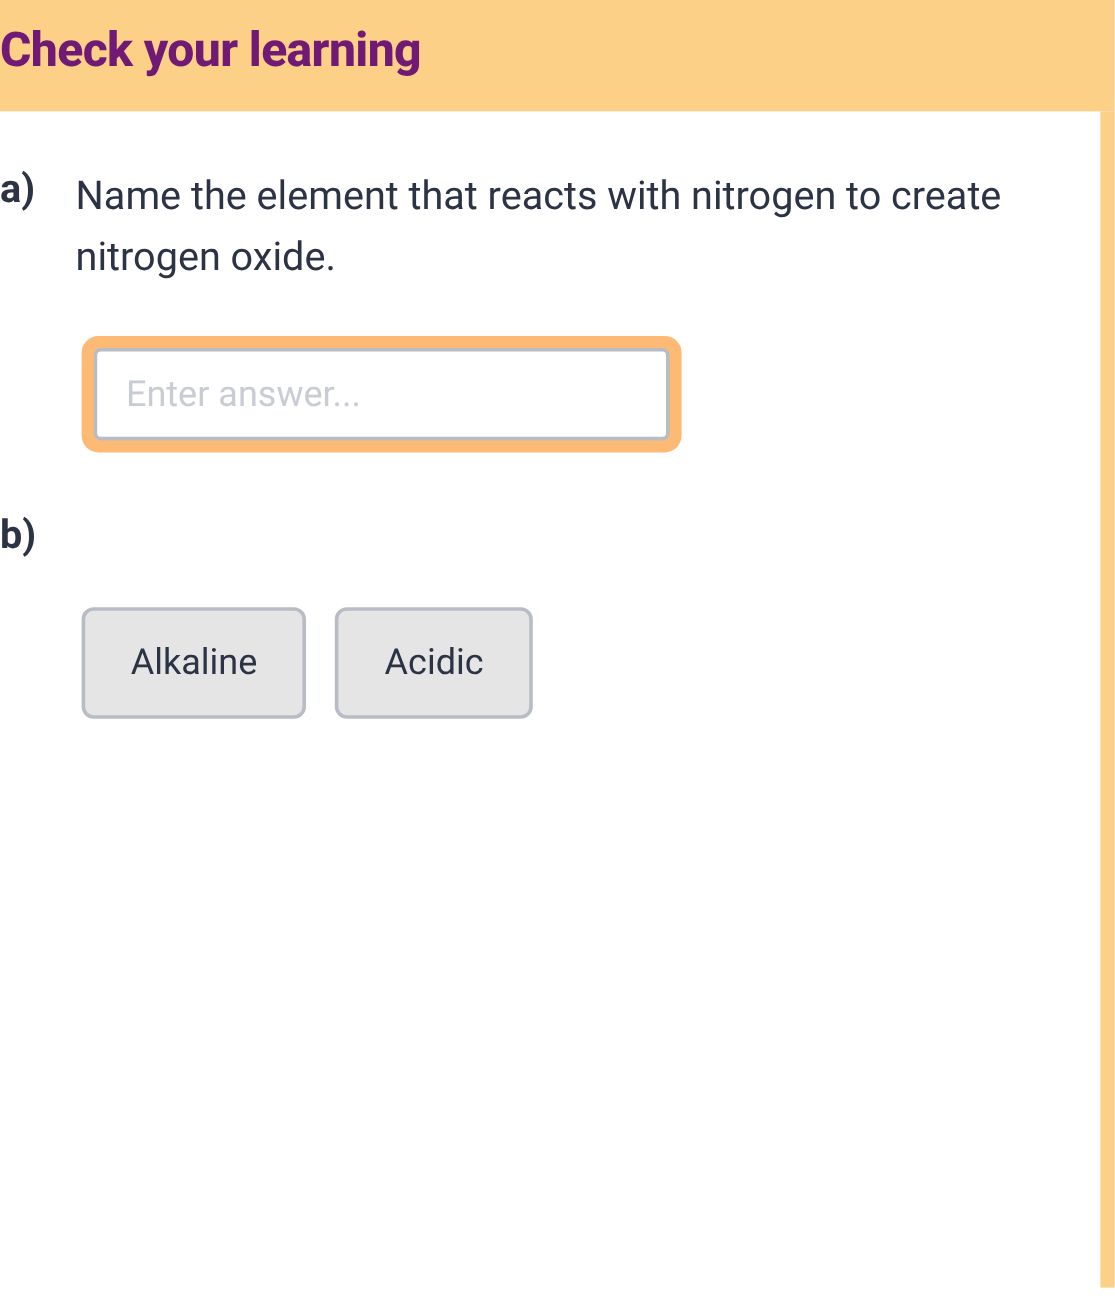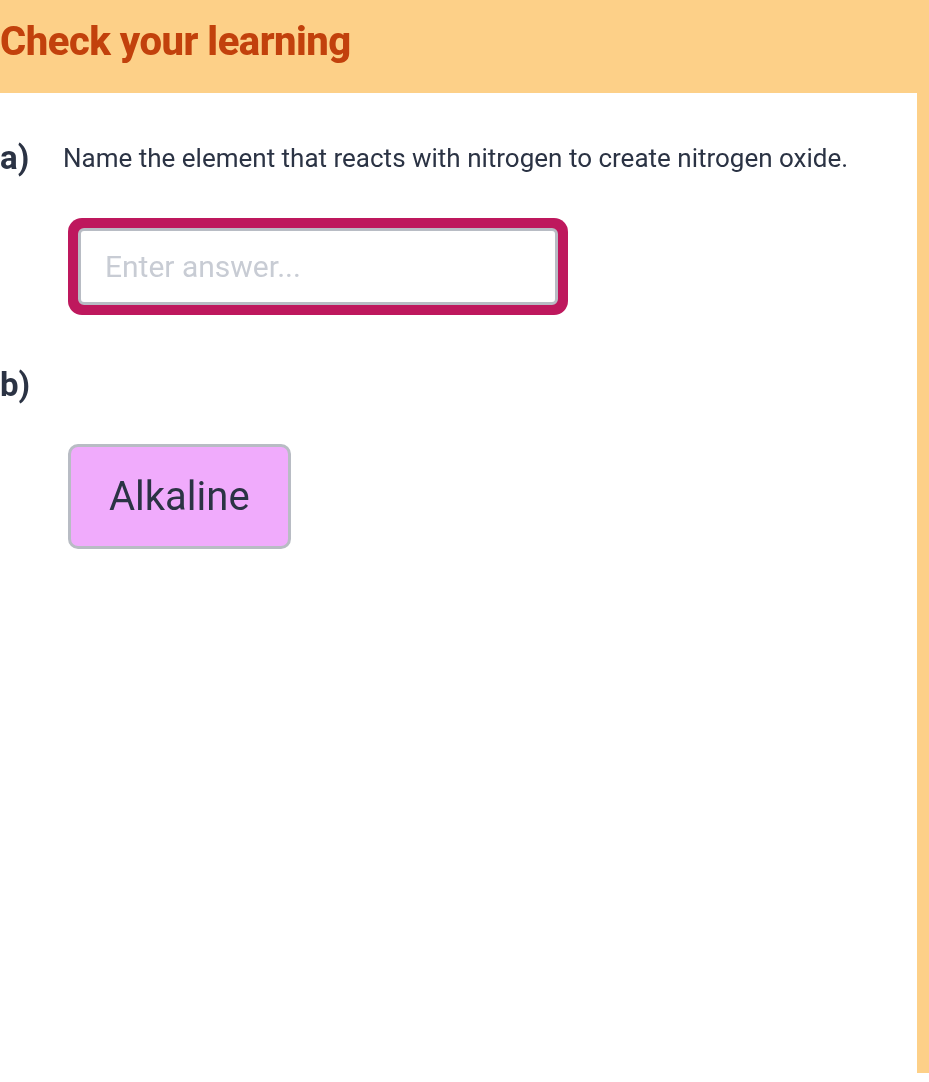--- a/index.html
+++ b/index.html
@@ -15,21 +15,21 @@
       position: relative;
     }
     .header {
       background: #fdd088;
       padding: 18px 0 28px 0;
       width: 100%;
     }
     .header-title {
       font-size: 40px;
       font-weight: 800;
-      color: #c2410c;
+      color: #701a75;
       letter-spacing: -0.5px;
       padding-left: 0;
     }
     .content-wrapper {
       display: flex;
       width: 100%;
     }
     .content {
       background: #ffffff;
       padding: 45px 20px 0 0;
@@ -48,33 +48,33 @@
       align-items: flex-start;
       gap: 18px;
     }
     .question-label {
       font-size: 33px;
       font-weight: 700;
       color: #2b3344;
       min-width: 45px;
     }
     .question-text {
-      font-size: 26px;
+      font-size: 33px;
       font-weight: 400;
       color: #2b3344;
       line-height: 1.55;
     }
     .answer-input-wrapper {
       margin-left: 68px;
       margin-top: 40px;
     }
     .answer-input-highlight {
       display: inline-block;
       padding: 10px;
-      background: #be185d;
+      background: #fdba74;
       border-radius: 14px;
     }
     .answer-input {
       font-family: inherit;
       font-size: 30px;
       color: #2b3344;
       padding: 18px 24px;
       border: 3px solid #b8bcc4;
       border-radius: 6px;
       background: #ffffff;
@@ -85,27 +85,27 @@
       color: #c8ccd4;
     }
     .options-row {
       margin-left: 68px;
       margin-top: 40px;
       display: flex;
       gap: 24px;
     }
     .option-button {
       font-family: inherit;
-      font-size: 40px;
+      font-size: 30px;
       font-weight: 400;
       color: #2b3344;
       padding: 26px 38px;
       border: 3px solid #b8bcc4;
       border-radius: 10px;
-      background: #f0abfc;
+      background: #e5e5e5;
       cursor: pointer;
     }
   </style>
 </head>
 <body>
 
 <div class="header">
   <h1 class="header-title">Check your learning</h1>
 </div>
 
@@ -123,18 +123,19 @@
         </div>
       </div>
     </div>
 
     <div class="question-block">
       <div class="question-row">
         <div class="question-label">b)</div>
       </div>
       <div class="options-row">
         <button class="option-button">Alkaline</button>
+        <button class="option-button">Acidic</button>
       </div>
     </div>
 
   </div>
   <div class="right-border"></div>
 </div>
 
 </body></html>

